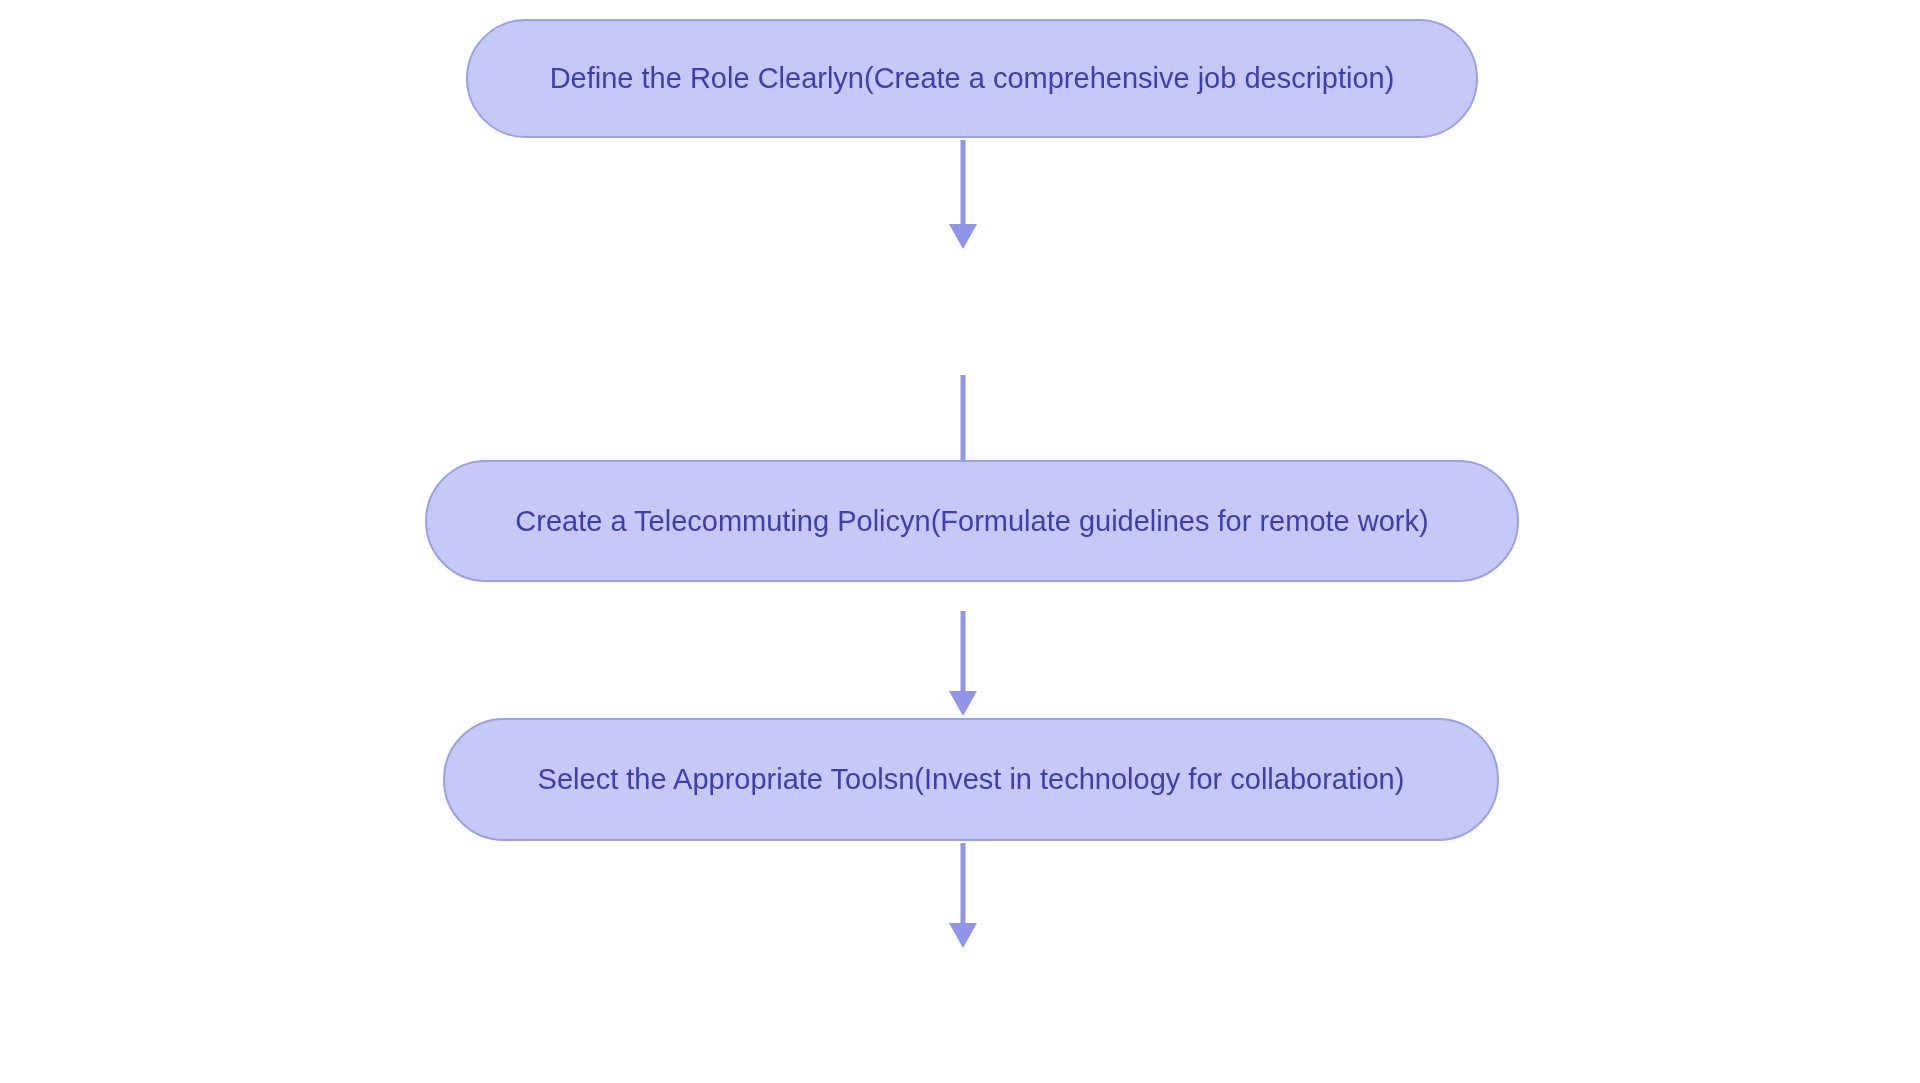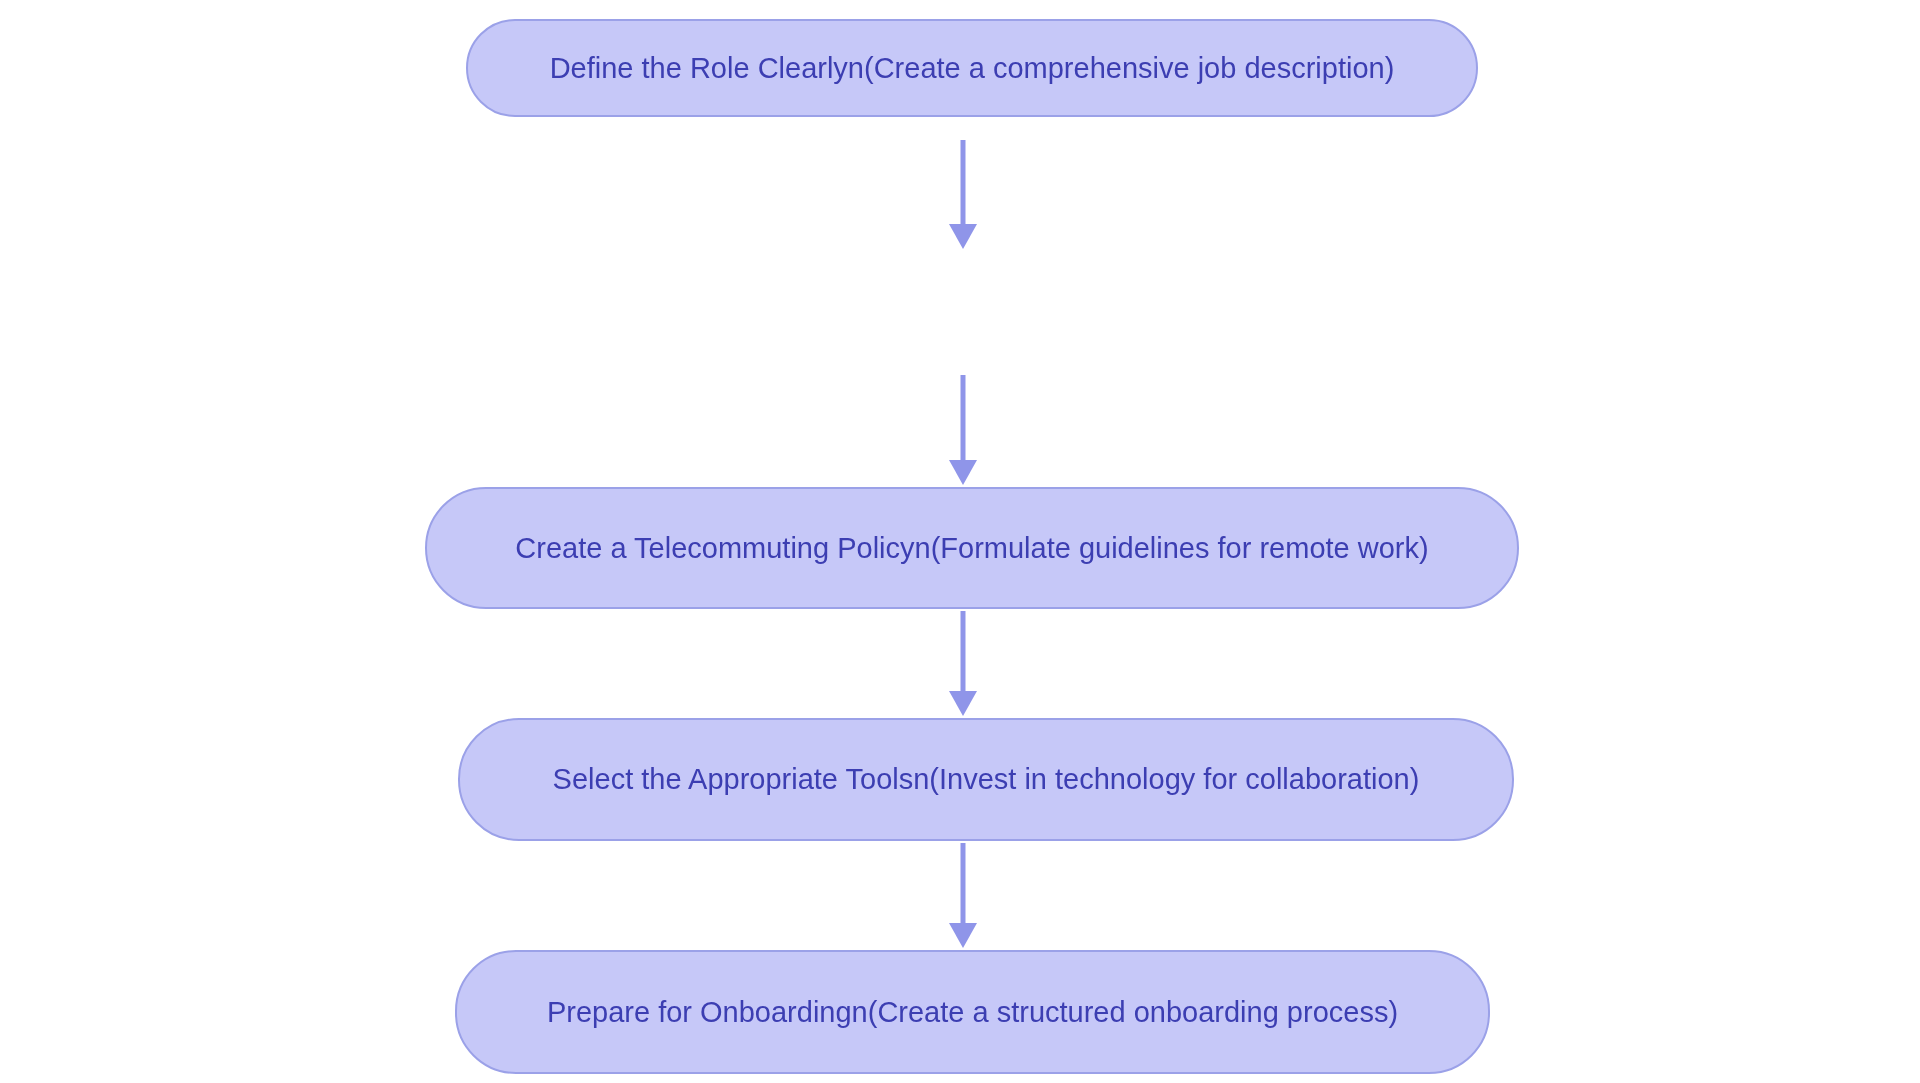--- a/index.html
+++ b/index.html
@@ -33,24 +33,24 @@
     justify-content: center;
     text-align: center;
     background: var(--node-fill);
     border: 2px solid var(--node-border);
     border-radius: 61px;
     color: var(--node-text);
     font-size: 29px;
     line-height: 1.25;
     padding: 0 40px;
   }
-  #node-1 { left: 466px; top: 19px;  width: 1012px; height: 98px; }
+  #node-1 { left: 466px; top: 19px;  width: 1012px; height: 119px; }
   #node-2 { left: 419px; top: 251px; width: 1112px; height: 122px; }
-  #node-3 { left: 425px; top: 487px; width: 1094px; height: 122px; }
-  #node-4 { left: 458px; top: 718px; width: 1056px; height: 123px; }
+  #node-3 { left: 425px; top: 460px; width: 1094px; height: 122px; }
+  #node-4 { left: 443px; top: 718px; width: 1056px; height: 123px; }
   #node-5 { left: 455px; top: 950px; width: 1035px; height: 124px; }
 
   .arrow {
     position: absolute;
     left: 963px;
     width: 28px;
     transform: translateX(-50%);
   }
   #arrow-1 { top: 140px; height: 109px; }
   #arrow-2 { top: 375px; height: 110px; }
@@ -108,17 +108,14 @@
 
   <div class="node" id="node-4">
     <span>Select the Appropriate Toolsn(Invest in technology for collaboration)</span>
   </div>
 
   <div class="arrow" id="arrow-4">
     <div class="line"></div>
     <div class="head"></div>
   </div>
 
-  <div class="node" id="node-5">
-    <span>Prepare for Onboardingn(Create a structured onboarding process)</span>
-  </div>
 
 </div>
 
 </body></html>

